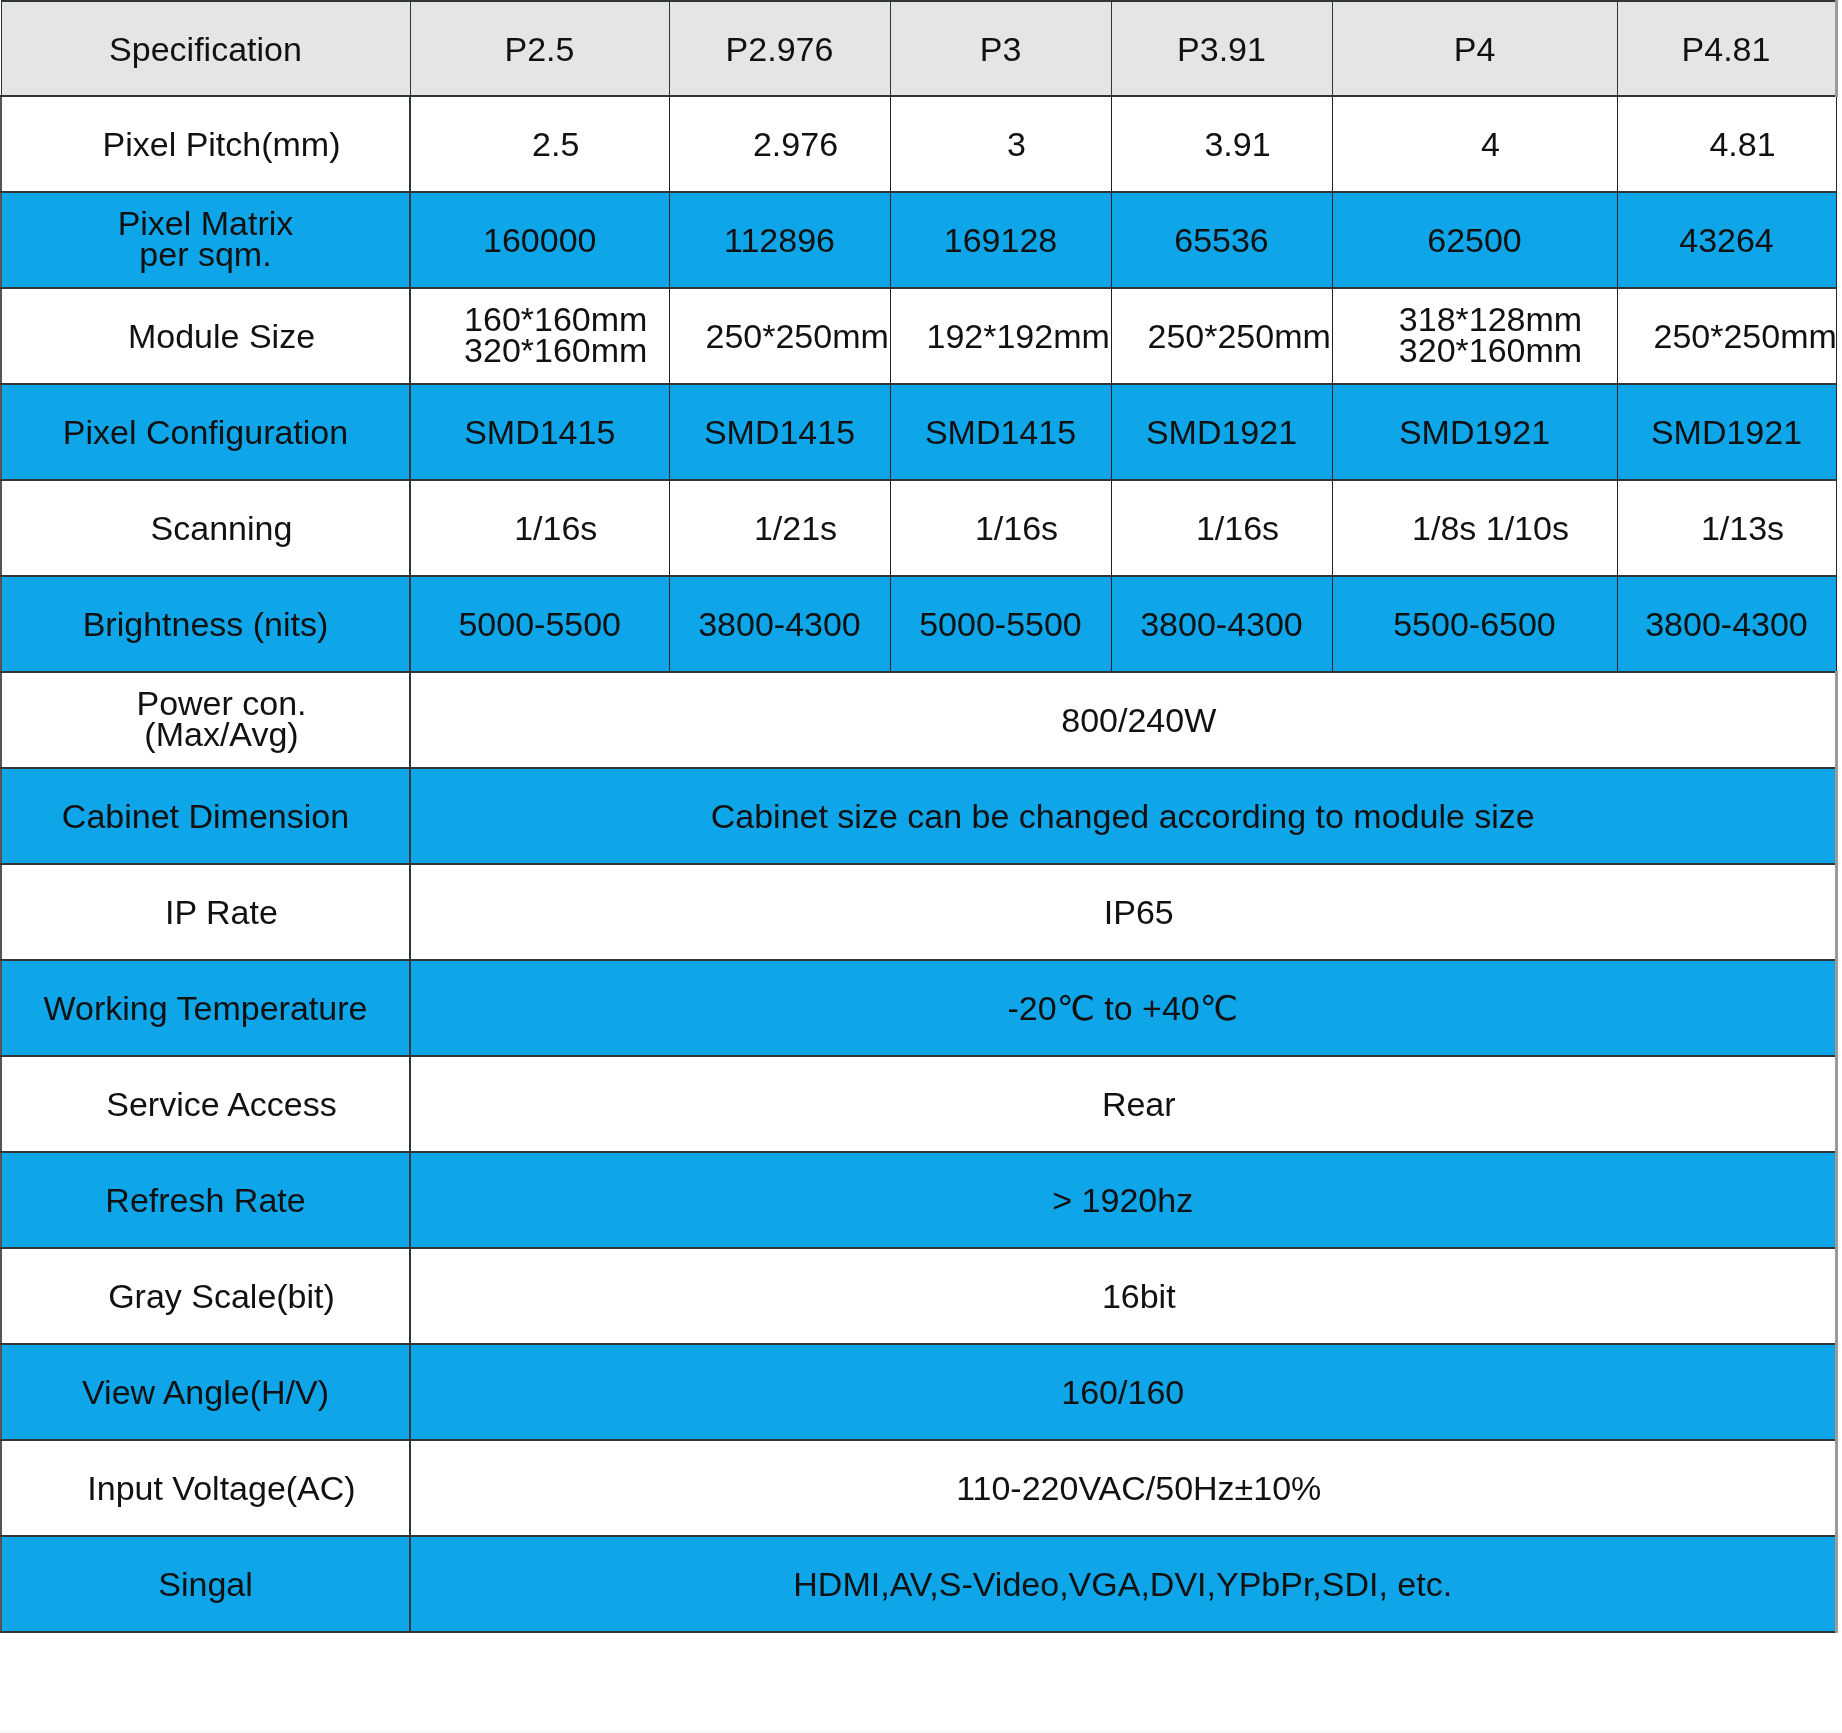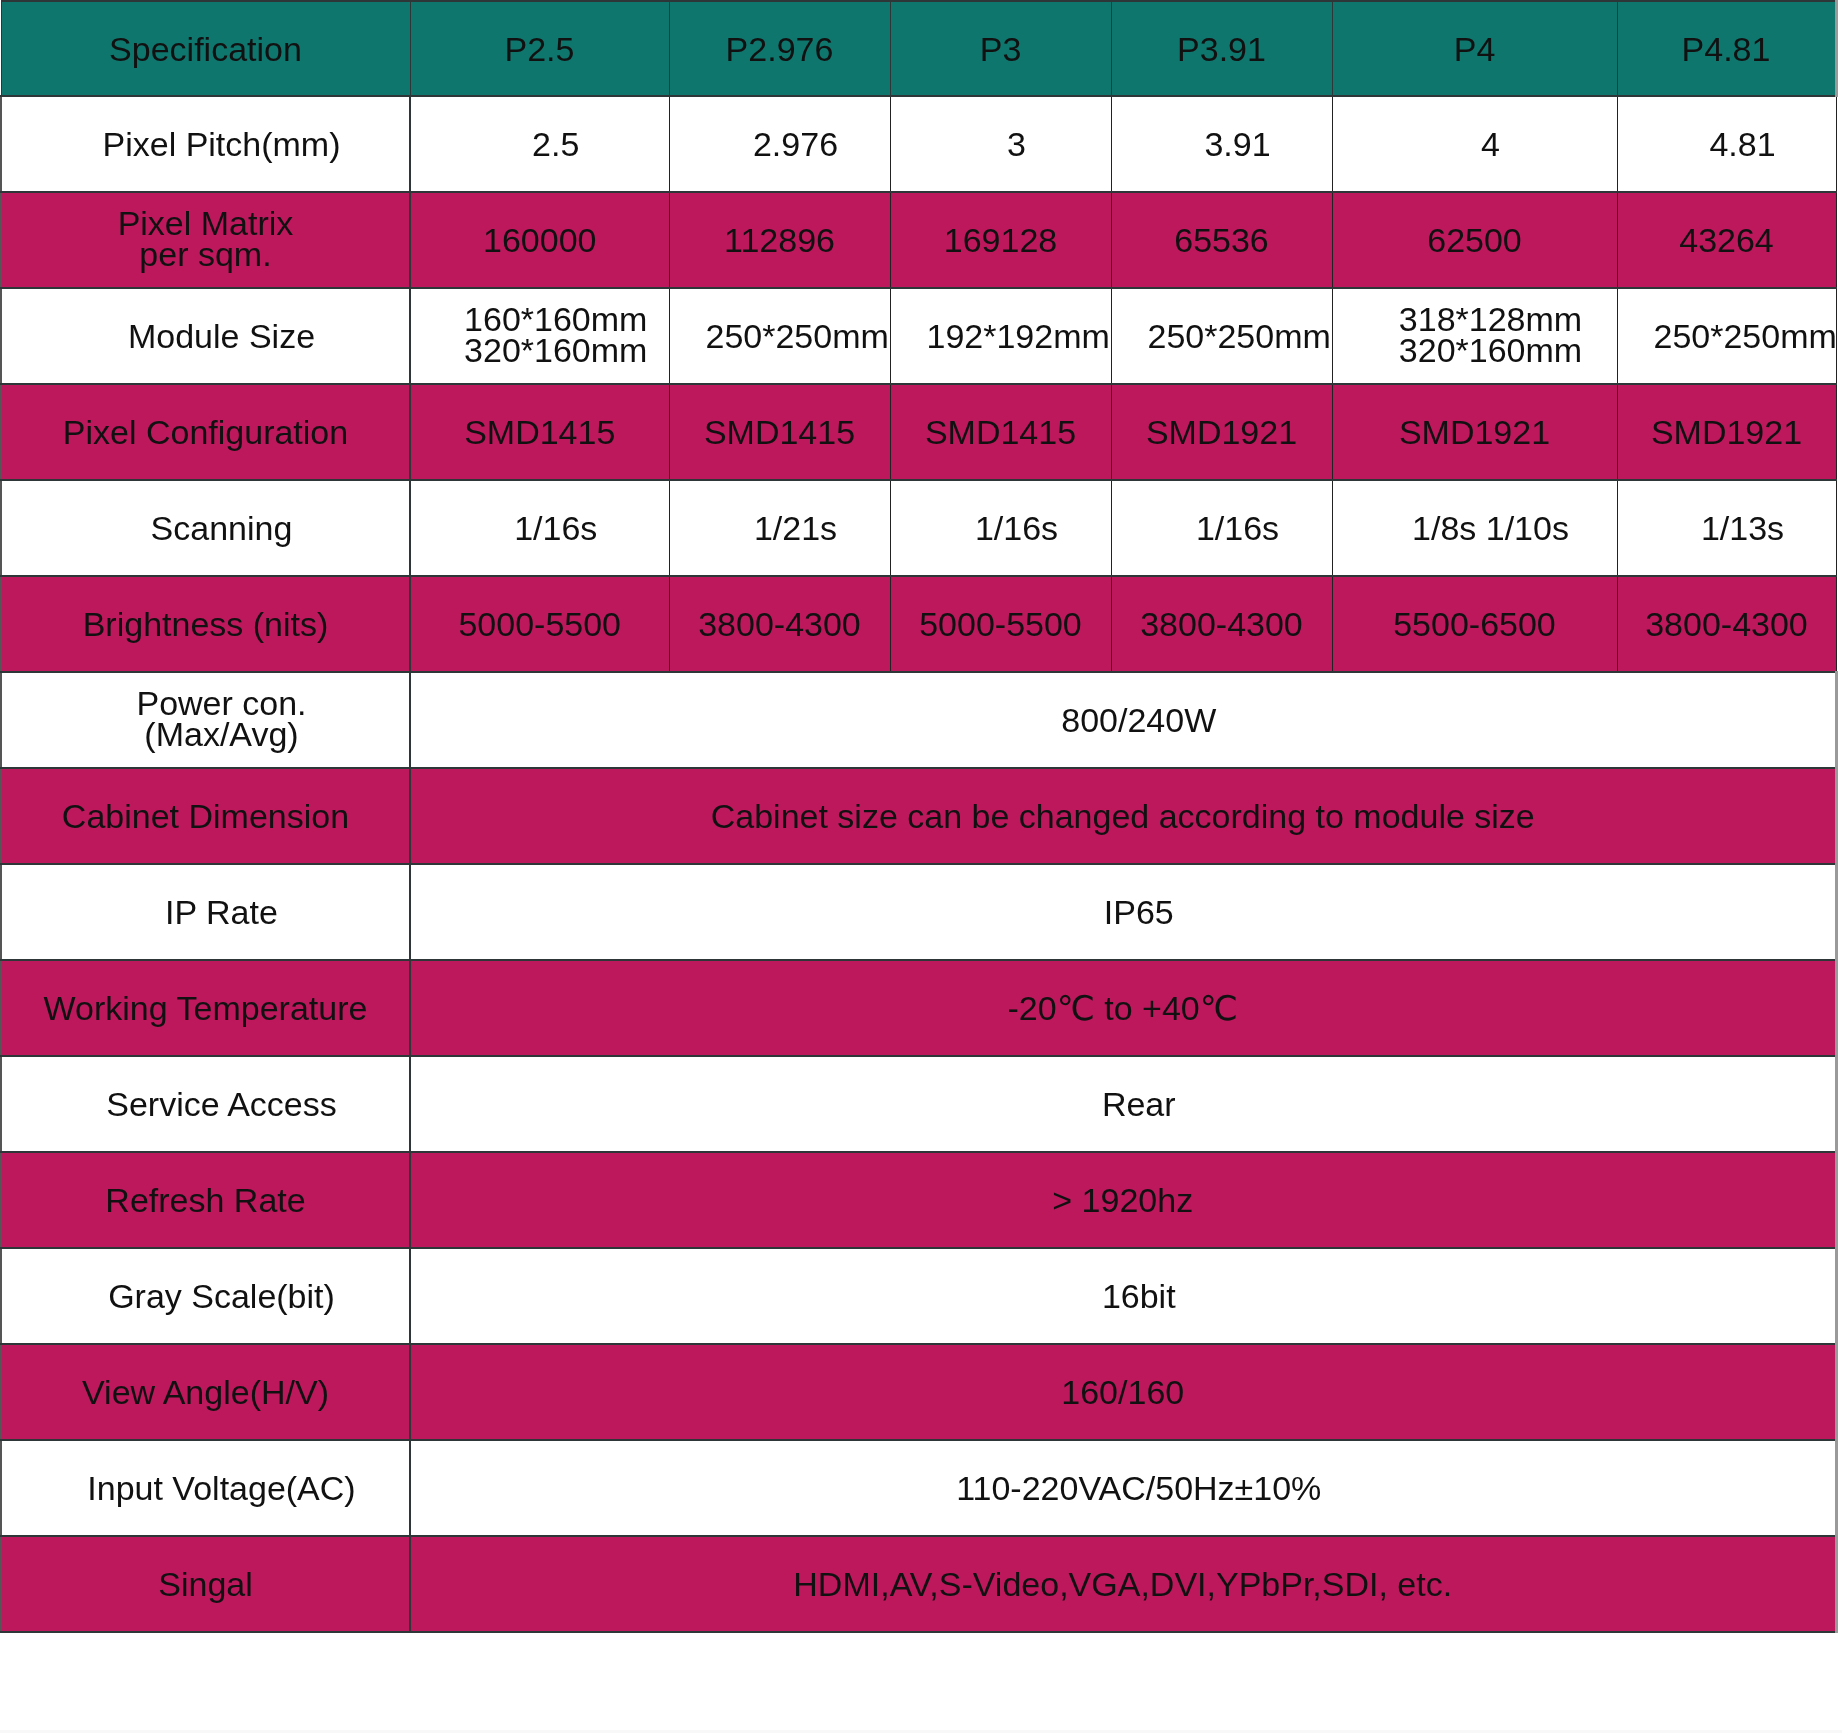--- a/index.html
+++ b/index.html
@@ -17,24 +17,24 @@
     .spec-table td, .spec-table th {
       border: 2px solid #2f3638;
       text-align: center;
       vertical-align: middle;
       padding: 0 4px;
       font-weight: normal;
       white-space: nowrap;
       overflow: hidden;
     }
     .spec-table th { border-left-width: 1.5px; border-right-width: 1.5px; }
-    .spec-table tr.hdr th { background: #0f766e; height: 93px; }
+    .spec-table tr.hdr th { background: #e5e5e5; height: 93px; }
     .spec-table tr.row td { height: 94px; }
     .spec-table tr.row.odd td { background: #ffffff; padding-left: 36px; }
-    .spec-table tr.row.even td { background: #be185d; }
+    .spec-table tr.row.even td { background: #0ea5e9; }
     .spec-table td.label { border-left: 2px solid #555; }
     .spec-table tr > *:last-child { border-right: 3px solid #9a9a9a; }
     .spec-table td.val { border-left-width: 1.5px; border-right-width: 1.5px; border-left-color: #222; border-right-color: #222; }
     .spec-table td.merged { border-left: 2px solid #111; }
     .multiline { display: inline-block; white-space: pre-line; line-height: 31px; }
     .bottom-strip {
       position: absolute; left: 0; top: 1730px; width: 1842px; height: 3px;
       background: #f8f8f8;
     }
   </style>

